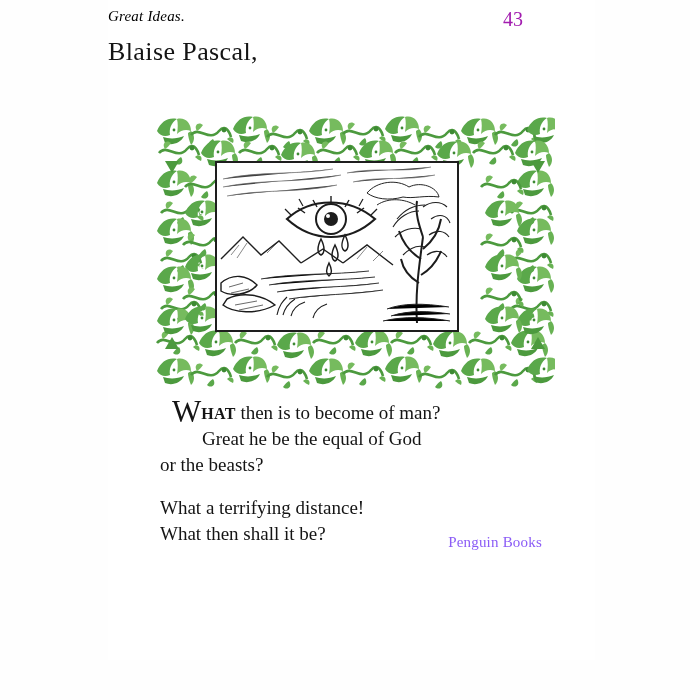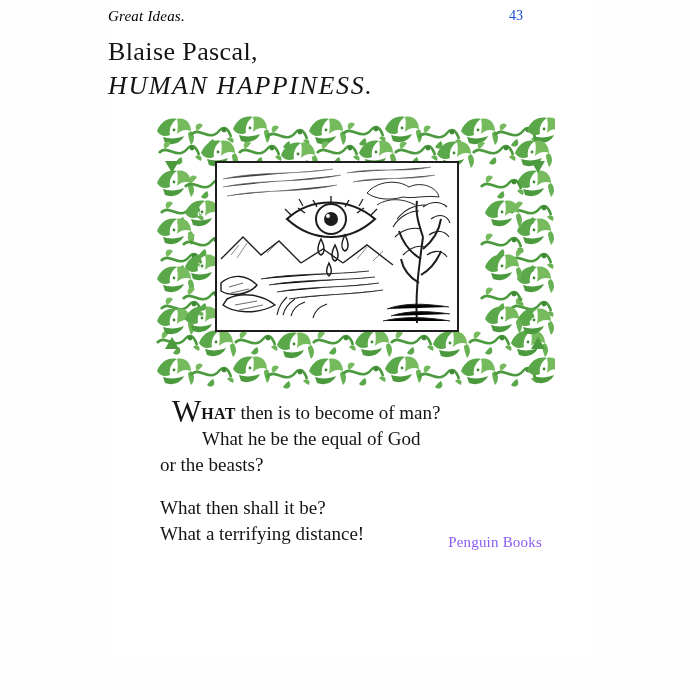--- a/index.html
+++ b/index.html
@@ -45,22 +45,22 @@
     text-align: left;
     font-style: italic;
     font-size: 15px;
     color: #000000;
     letter-spacing: 0.2px;
   }
   .runhead-folio {
     position: absolute;
     right: 72px;
     top: 0px;
-    font-size: 14px;
-    color: #1d4ed8;
+    font-size: 20px;
+    color: #a21caf;
   }
 
   
   .title-block {
     position: absolute;
     left: 0;
     top: 36px;
     width: 487px;
     text-align: left;
     color: #141414;
@@ -152,21 +152,20 @@
 <div class="page">
   <div class="sheet">
 
     <div class="runhead">
       <div class="runhead-title">Great Ideas.</div>
       <div class="runhead-folio">43</div>
     </div>
 
     <div class="title-block">
       <div class="title-line1">Blaise Pascal,</div>
-      <div class="title-line2">HUMAN HAPPINESS.</div>
     </div>
 
     <div class="art-area">
 
       <div class="orn-frame">
         <svg width="400" height="280" viewBox="0 0 400 280" xmlns="http://www.w3.org/2000/svg">
           <defs>
             <g id="leafunit">
               <path d="M0,14 C4,4 12,0 20,2 C14,6 12,12 13,18 C8,20 3,19 0,14 Z" fill="#5aa84a"></path>
               <path d="M20,2 C28,0 34,6 34,14 C29,12 24,13 20,17 C21,11 21,6 20,2 Z" fill="#76bb5e"></path>
@@ -382,24 +381,24 @@
           </g>
         </svg>
       </div>
     </div>
 
     <div class="body-text">
       <div class="verse1">
         <div class="vline1">
           <span class="dropcap">W</span><span class="smallcaps">HAT</span><span> then is to become of man?</span>
         </div>
-        <div class="vline2">What he be the equal of God</div>
+        <div class="vline2">Great he be the equal of God</div>
         <div class="vline3">or the beasts?</div>
       </div>
       <div class="verse2">
+        <div>What a terrifying distance!</div>
         <div>What then shall it be?</div>
-        <div>What a terrifying distance!</div>
       </div>
       <div class="imprint">Penguin Books</div>
     </div>
 
   </div>
 </div>
 
 </body></html>

